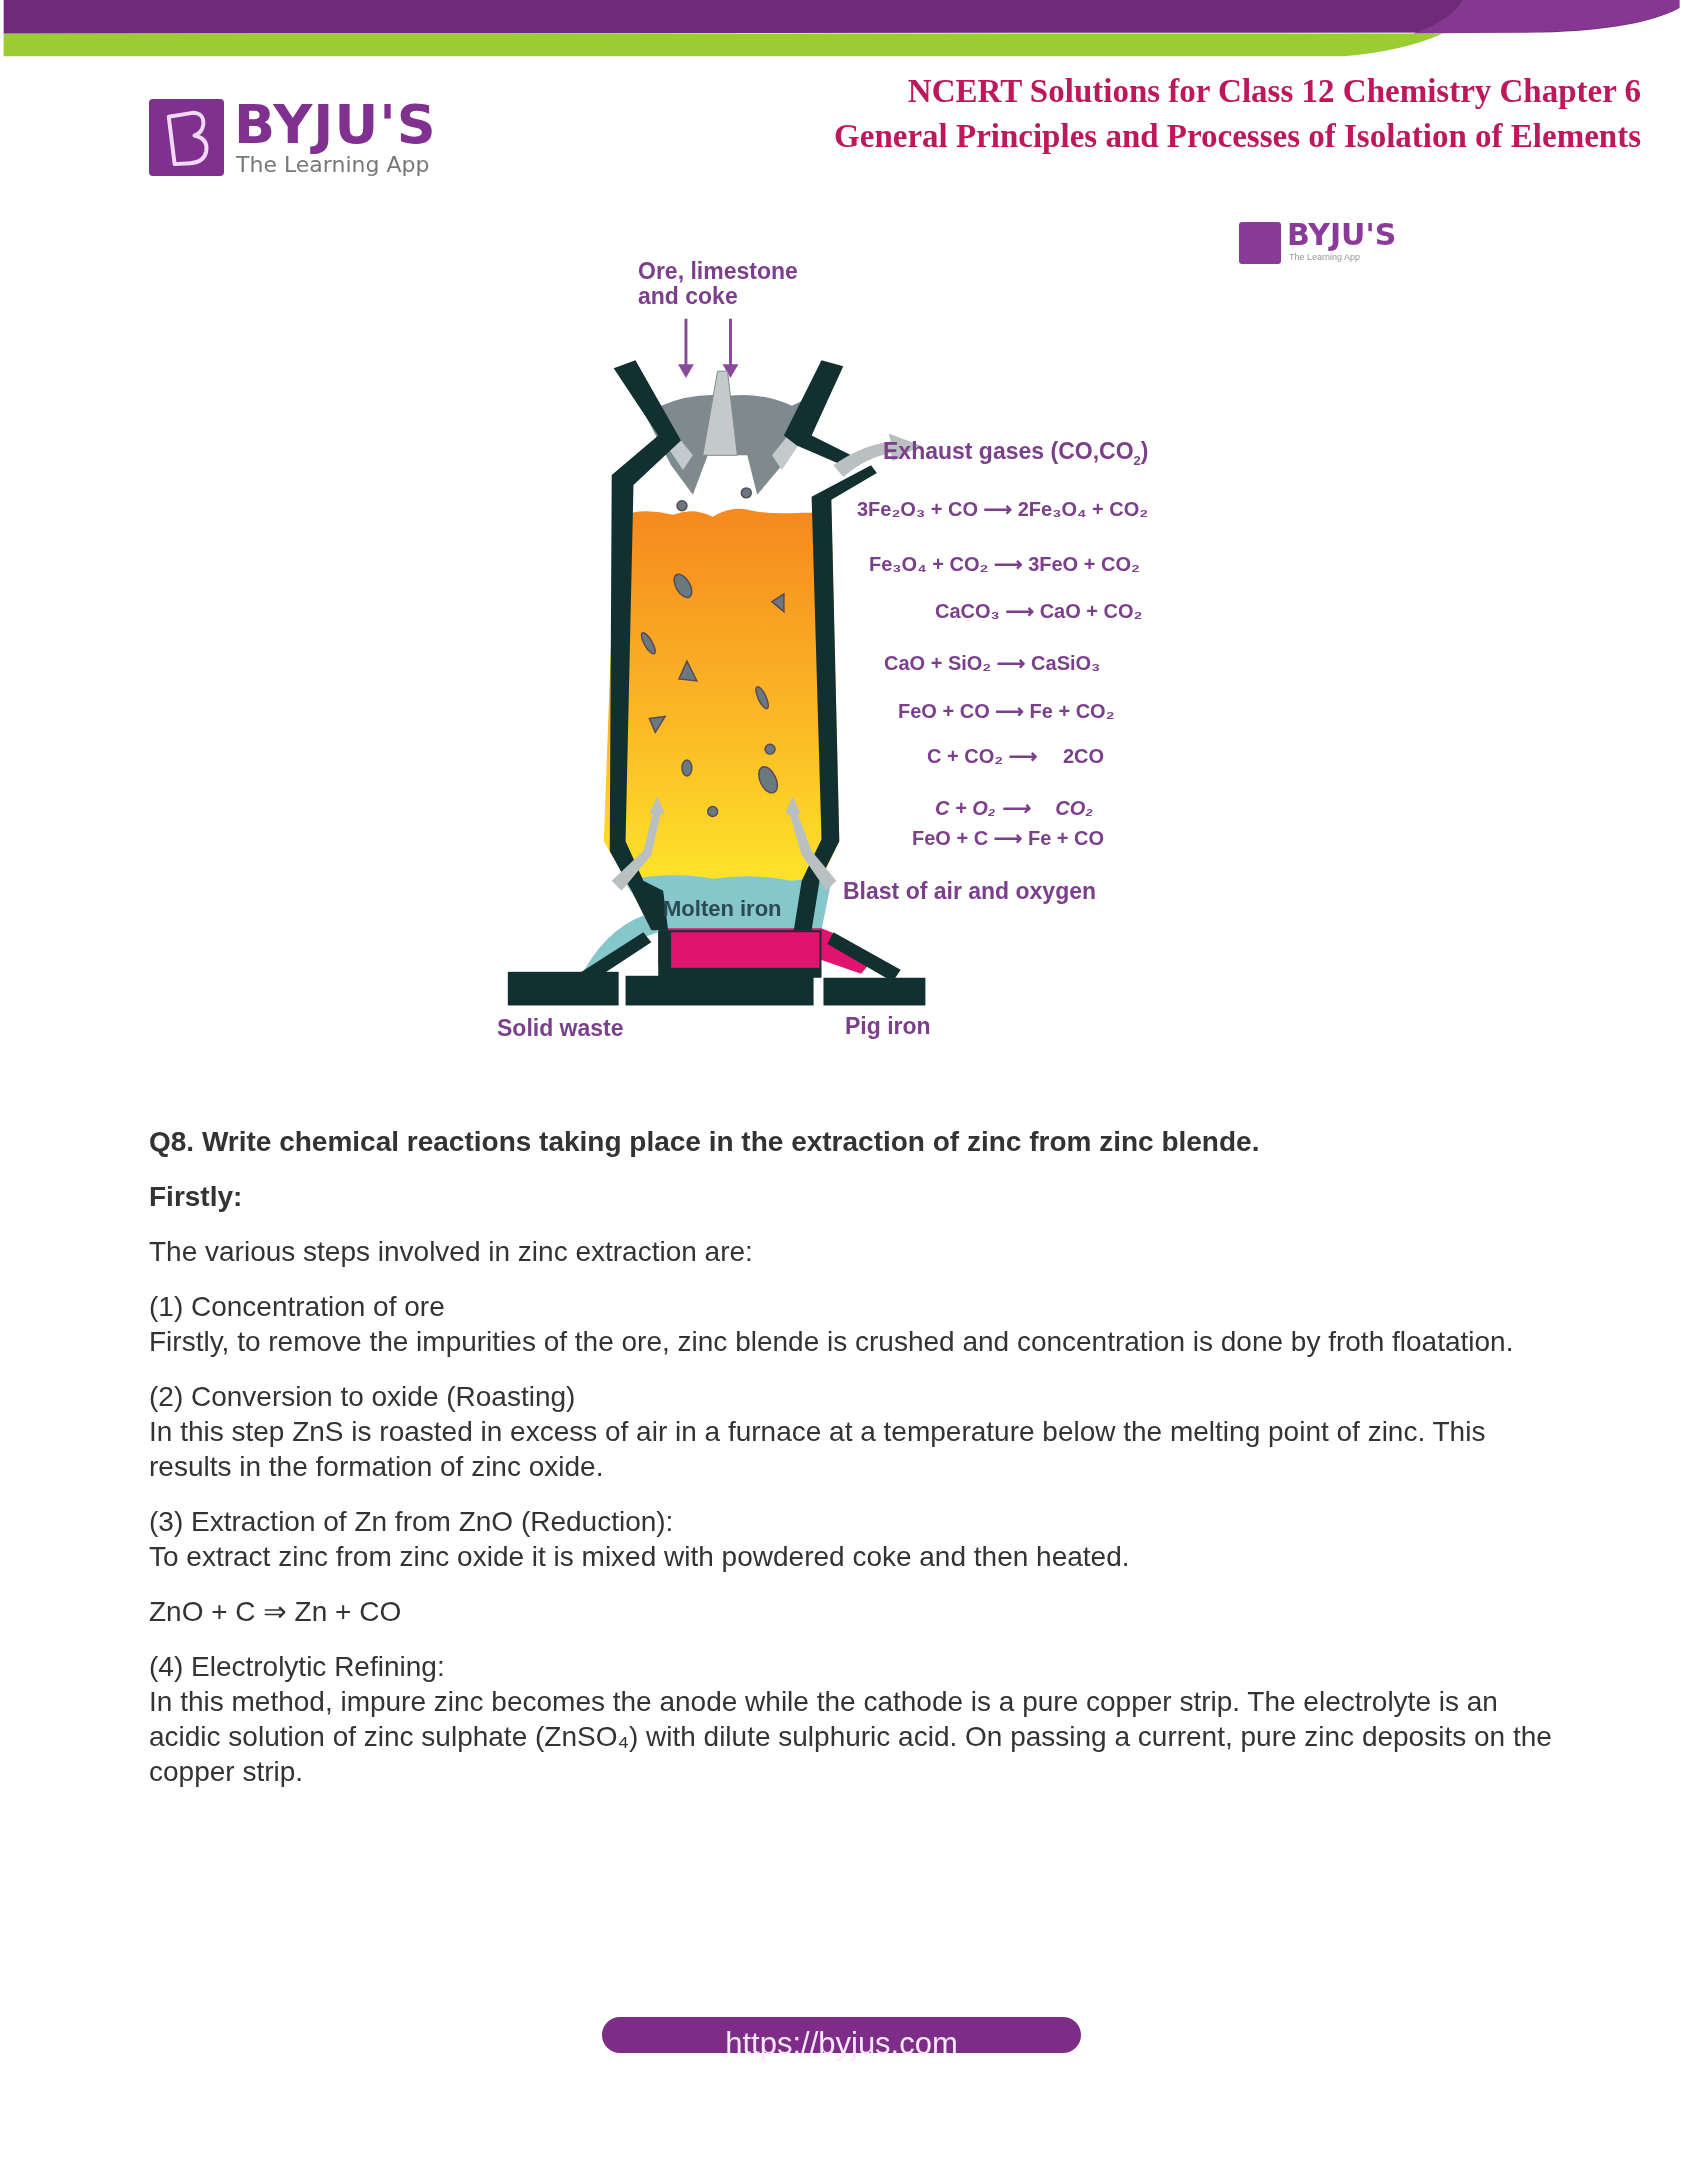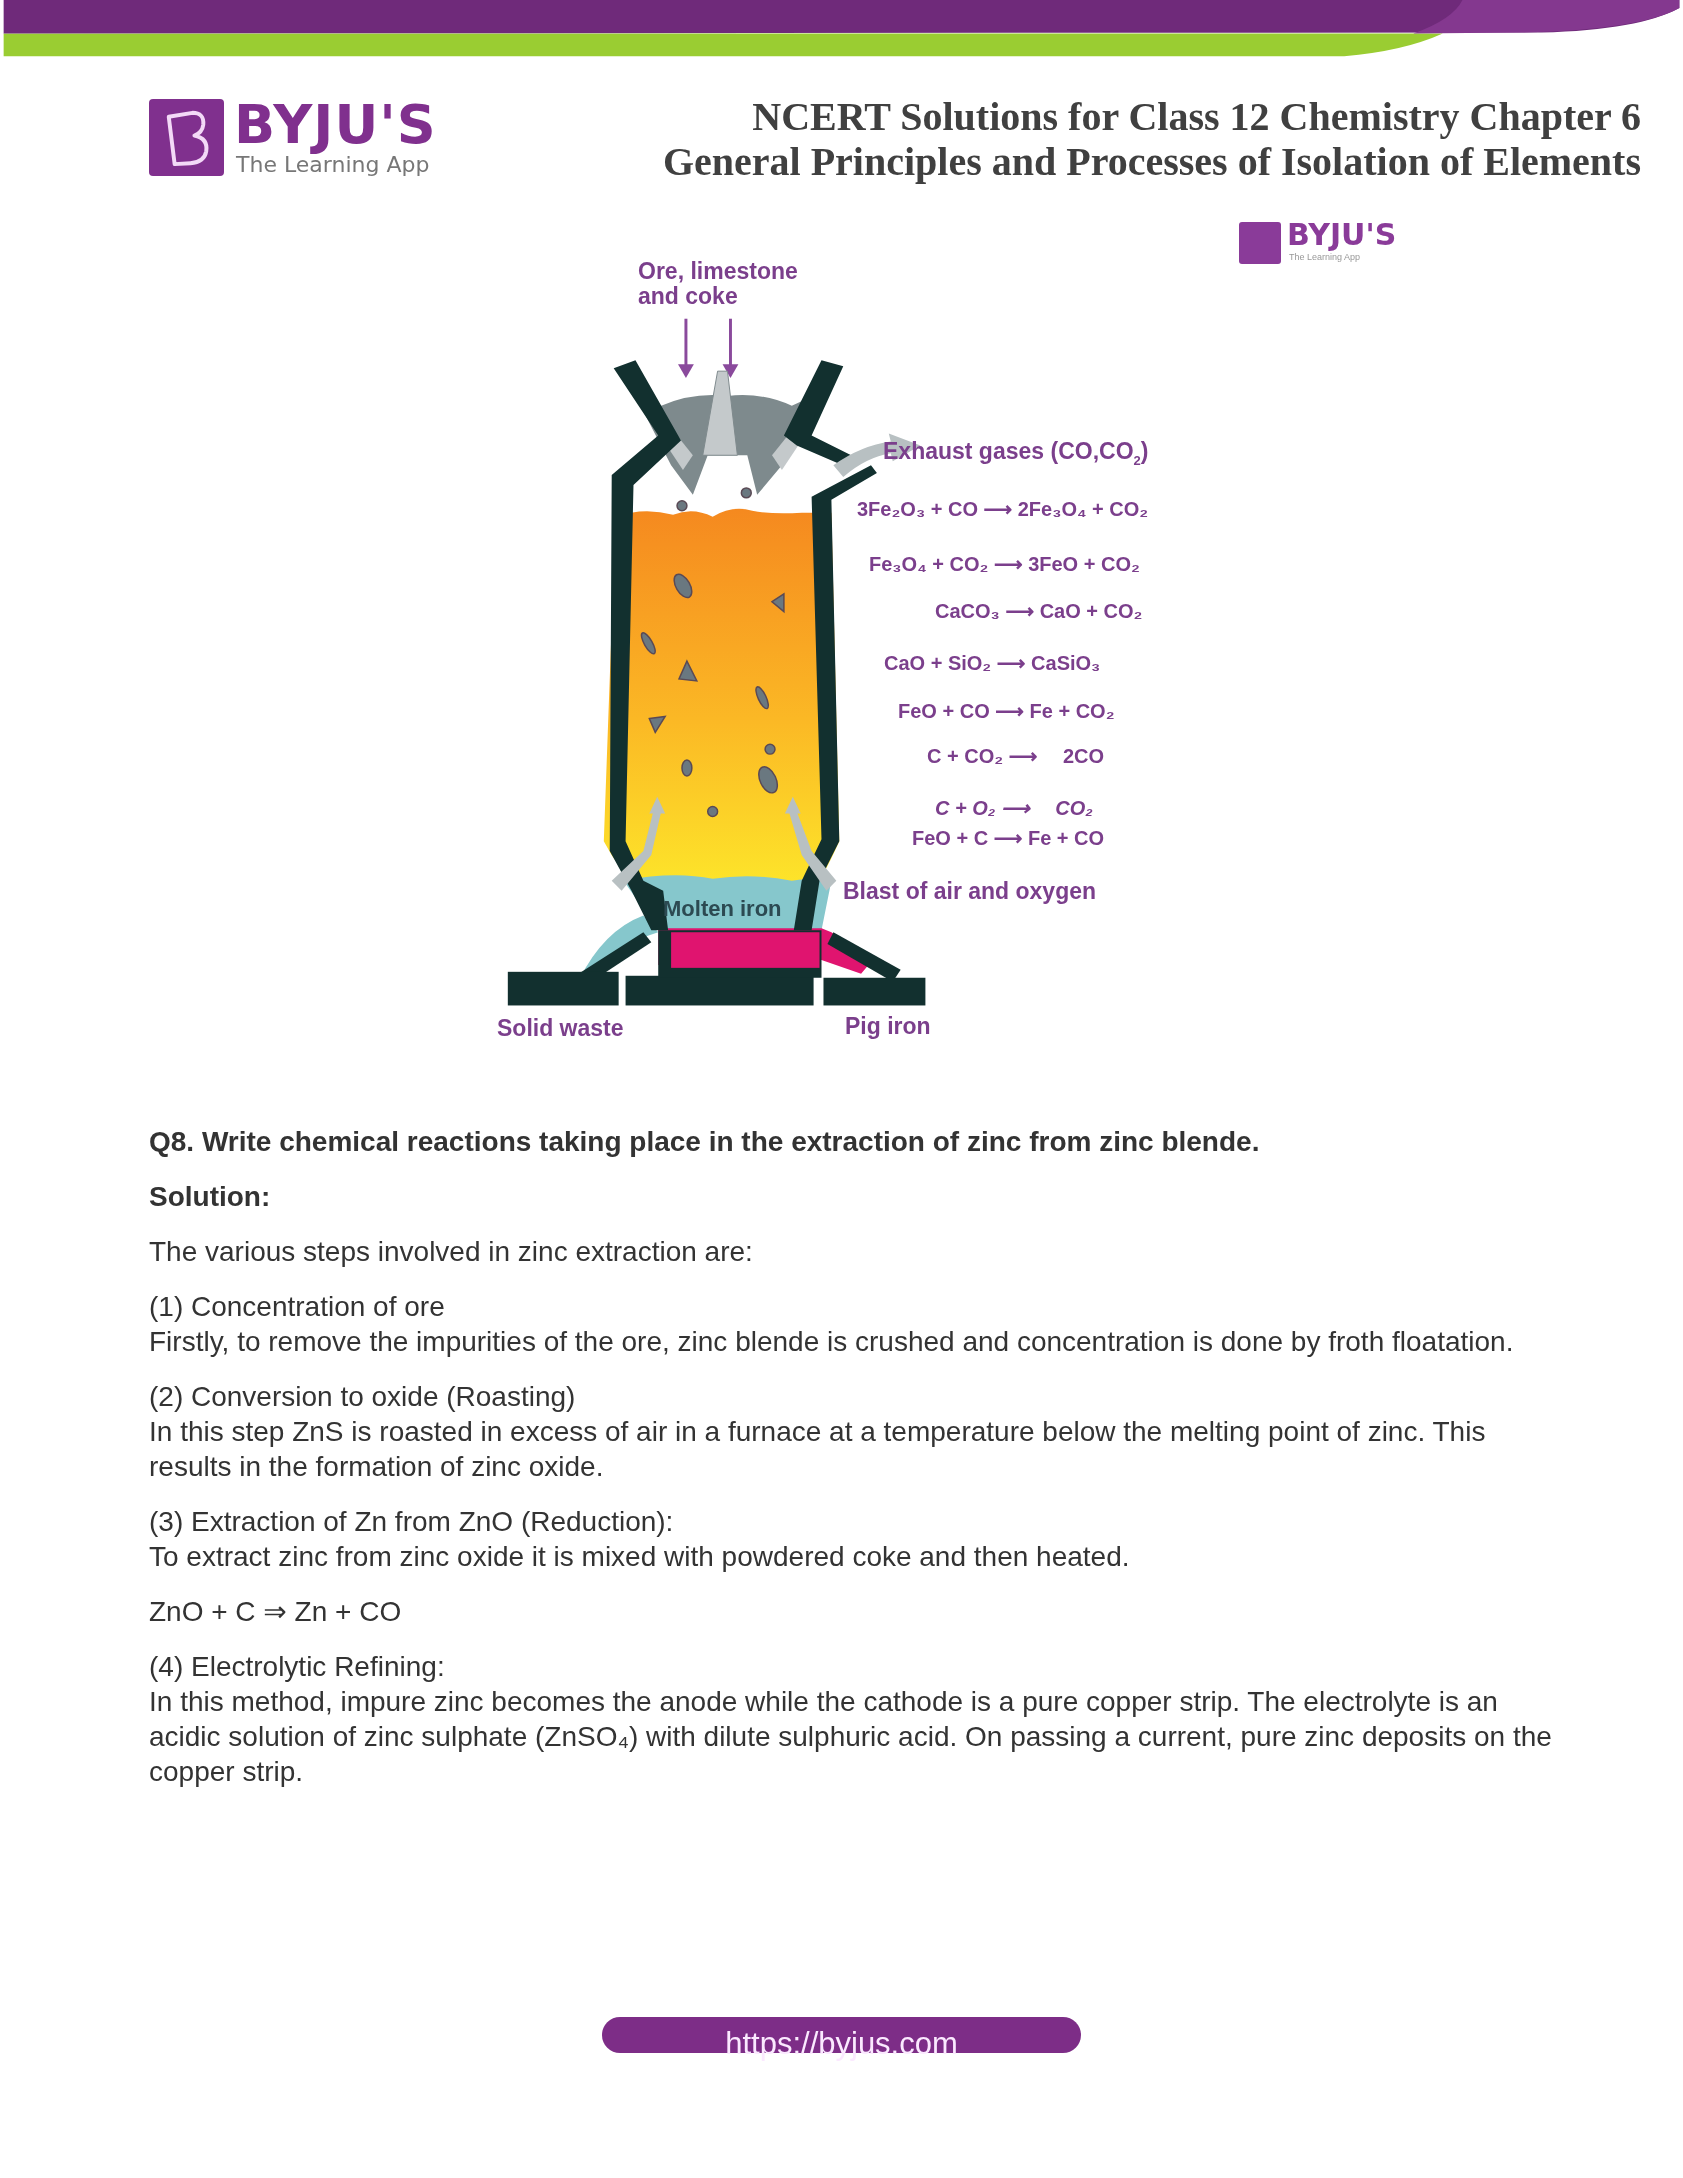--- a/index.html
+++ b/index.html
@@ -6,21 +6,21 @@
   body { width:1683px; height:2178px; position:relative; overflow:hidden; font-family:"Liberation Sans", sans-serif; color:#333; }
 
   .banner { position:absolute; left:0; top:0; width:1683px; height:69px; }
 
   .logo { position:absolute; left:149px; top:97px; width:287px; height:81px; }
   .logo-box { position:absolute; left:0; top:2px; width:75px; height:77px; background:#80308e; border-radius:4px; }
   .logo-box svg { position:absolute; left:0; top:0; }
   .logo-word { position:absolute; left:85px; top:-4px; font-size:54px; font-weight:bold; color:#80308e; letter-spacing:1px; font-family:"DejaVu Sans", sans-serif; }
   .logo-sub { position:absolute; left:87px; top:55px; font-size:22px; color:#777; font-family:"DejaVu Sans", sans-serif; white-space:nowrap; }
 
-  .doc-title { position:absolute; right:42px; top:94px; text-align:right; font-family:"Liberation Serif", serif; font-weight:bold; color:#404040; font-size:40px; line-height:45px; }
+  .doc-title { position:absolute; right:42px; top:69px; text-align:right; font-family:"Liberation Serif", serif; font-weight:bold; color:#be185d; font-size:33px; line-height:45px; }
 
   .diagram { position:absolute; left:178px; top:198px; width:1287px; height:851px; }
   .diagram svg { position:absolute; left:0; top:0; }
   .dlabel { position:absolute; color:#7b3f8c; font-weight:bold; font-size:23px; white-space:nowrap; font-family:"Liberation Sans", sans-serif; }
   .eq { position:absolute; color:#7b3f8c; font-weight:bold; font-size:20px; white-space:nowrap; font-family:"Liberation Sans", sans-serif; }
   .mini-logo { position:absolute; left:1061px; top:22px; width:129px; height:48px; }
   .mini-logo .box { position:absolute; left:0; top:2px; width:42px; height:42px; background:#8a3b99; border-radius:3px; }
   .mini-logo .w { position:absolute; left:48px; top:-3px; font-size:30px; font-weight:bold; color:#8a3b99; font-family:"DejaVu Sans", sans-serif; }
   .mini-logo .s { position:absolute; left:50px; top:32px; font-size:9px; color:#999; white-space:nowrap; }
 
@@ -142,21 +142,21 @@
   <div class="eq" style="left:734px;top:628px;"><span>FeO + C</span> <span>⟶</span> <span>Fe + CO</span></div>
 
   <div class="dlabel" style="left:665px;top:680px;">Blast of air and oxygen</div>
   <div class="dlabel" style="left:485px;top:698px;color:#2c4a52;font-size:22px;">Molten iron</div>
   <div class="dlabel" style="left:319px;top:817px;">Solid waste</div>
   <div class="dlabel" style="left:667px;top:815px;">Pig iron</div>
 </div>
 
 <div class="content">
   <div class="q">Q8. Write chemical reactions taking place in the extraction of zinc from zinc blende.</div>
-  <div class="sol">Solution:</div>
+  <div class="sol">Firstly:</div>
   <div class="p">The various steps involved in zinc extraction are:</div>
 
   <div class="p">
     <div>(1) Concentration of ore</div>
     <div>Firstly, to remove the impurities of the ore, zinc blende is crushed and concentration is done by froth floatation.</div>
   </div>
   <div class="p">
     <div>(2) Conversion to oxide (Roasting)</div>
     <div>In this step ZnS is roasted in excess of air in a furnace at a temperature below the melting point of zinc. This results in the formation of zinc oxide.</div>
   </div>

